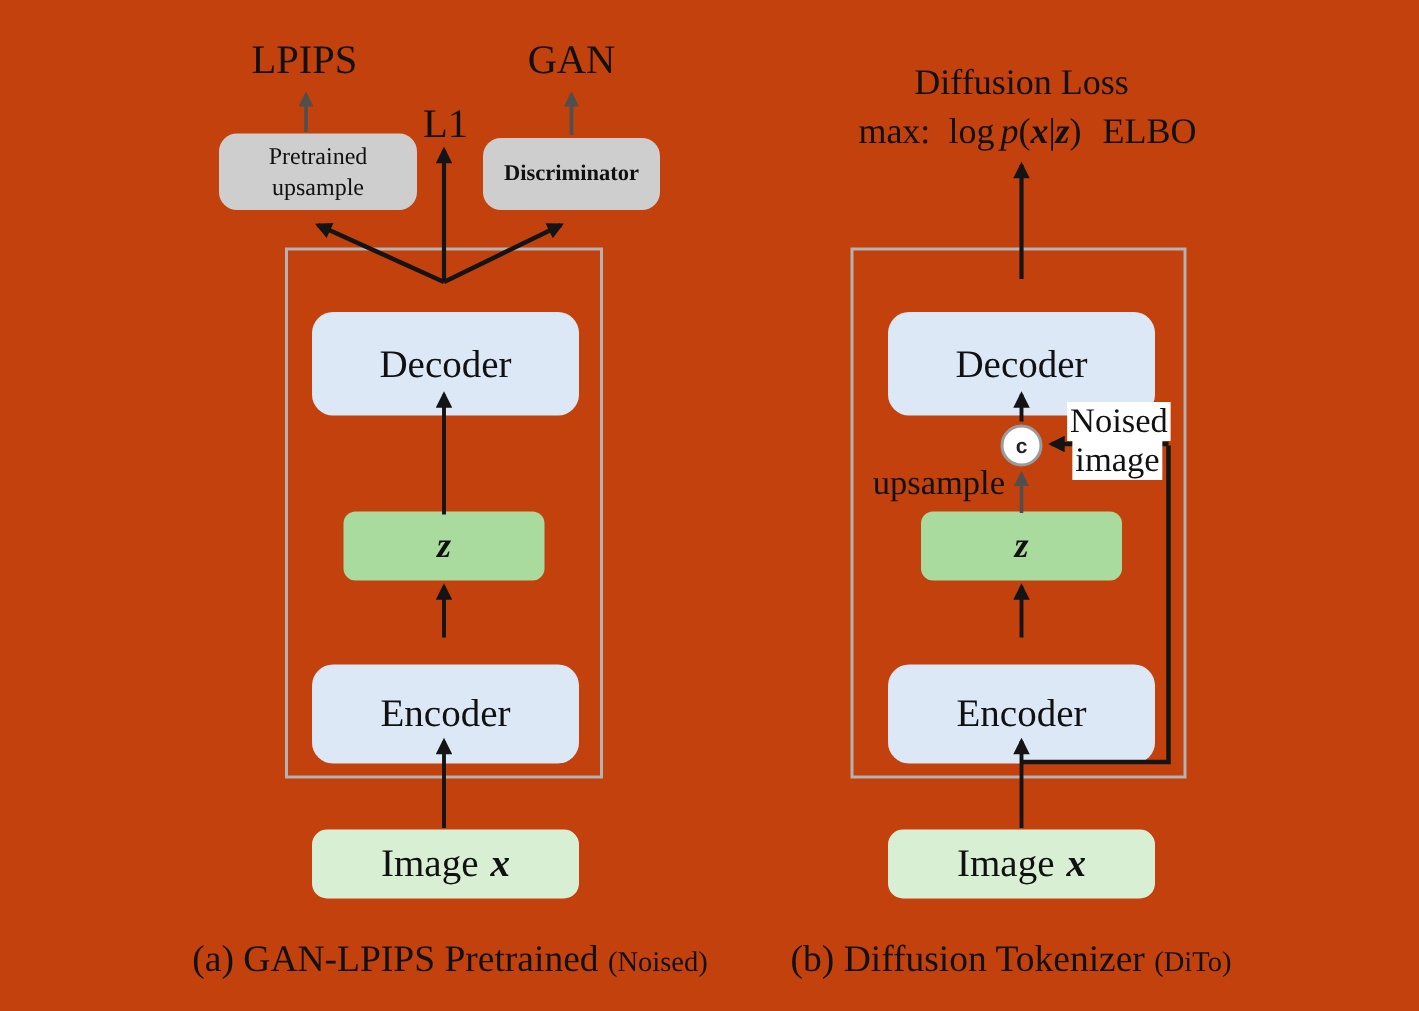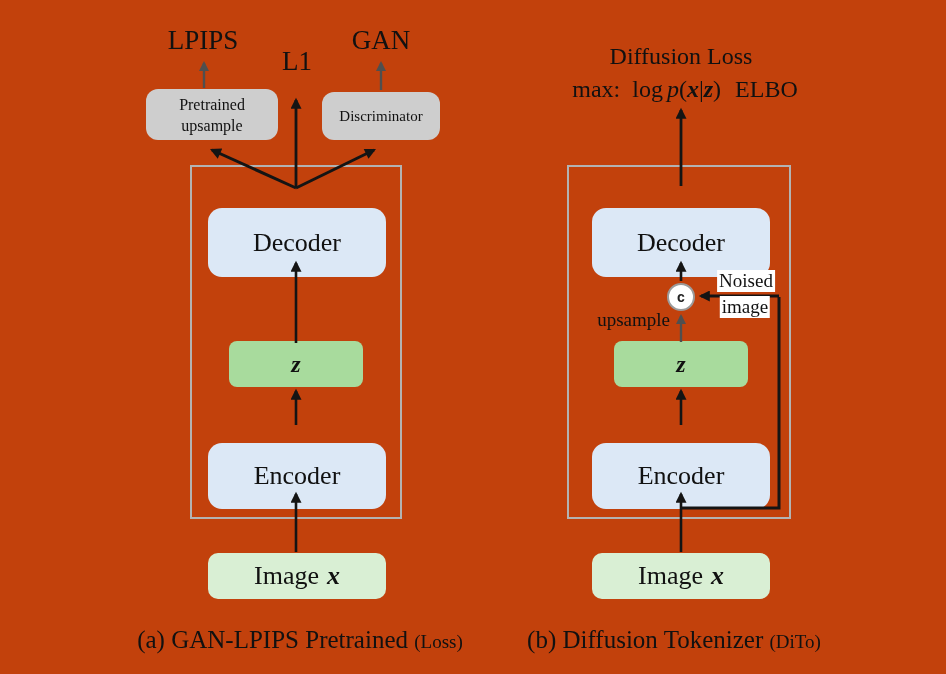--- a/index.html
+++ b/index.html
@@ -18,21 +18,21 @@
   .frame{position:absolute; border:2px solid var(--frame-border,#b3b3b3); background:transparent;}
   .node{
     position:absolute; display:flex; align-items:center; justify-content:center;
     text-align:center; white-space:nowrap;
   }
   .blue{background:var(--box-blue,#dce8f6); border-radius:14px; font-size:26px;margin-top:20px;}
   .green{background:var(--box-green,#a8db9d); border-radius:8px; font-size:24px; font-weight:bold; font-style:italic;}
   .palegreen{background:var(--box-pale-green,#d9efd4); border-radius:10px; font-size:26px;}
   .grayb{background:var(--box-gray,#cecece); border-radius:12px; font-size:16px; line-height:21px;}
   .loss-top{font-size:27px;}
-  .small-lbl{font-size:19px;}
+  .small-lbl{font-size:23px;}
   .caption{font-size:25px;}
   .caption .sub{font-size:19px;}
   .ital-bold{font-style:italic; font-weight:bold;}
   .ital{font-style:italic;}
   #concat-circle{
     position:absolute; width:28px; height:28px; border-radius:50%;
     border:2px solid var(--circle-border,#9b9b9b); background:#ffffff; box-sizing:border-box;
     display:flex; align-items:center; justify-content:center;
     font-family:"Liberation Sans","DejaVu Sans",sans-serif; font-size:14px; font-weight:bold; color:#222;
   }
@@ -43,30 +43,30 @@
   }
   svg.arrows{position:absolute; left:0; top:0; pointer-events:none; z-index:3;}
   .expr span{vertical-align:baseline;}
 </style>
 </head>
 <body>
 
 <div id="stage">
 
   <div class="center-lbl loss-top" style="left:203px; top:40px;">LPIPS</div>
-  <div class="center-lbl loss-top" style="left:297px; top:61px;">L1</div>
+  <div class="center-lbl loss-top" style="left:297px; top:83px;">L1</div>
   <div class="center-lbl loss-top" style="left:381px; top:40px;">GAN</div>
 
   <div class="node grayb" style="left:146px; top:89px; width:132px; height:51px;">
     <div>
       <div>Pretrained</div>
       <div>upsample</div>
     </div>
   </div>
-  <div class="node grayb" style="left:322px; top:92px; width:118px; height:48px; font-size:15px;">
+  <div class="node grayb" style="left:322px; top:92px; width:118px; height:48px; font-size:15px;font-weight:bold;">
     <span>Discriminator</span>
   </div>
 
   <div class="frame" style="left:190px; top:165px; width:212px; height:354px; box-sizing:border-box;"></div>
 
   <div class="node blue" style="left:208px; top:188px; width:178px; height:69px;">
     <span>Decoder</span>
   </div>
   <div class="node green" style="left:229px; top:341px; width:134px; height:46px;">
     <span>z</span>
@@ -74,21 +74,21 @@
   <div class="node blue" style="left:208px; top:423px; width:178px; height:66px;">
     <span>Encoder</span>
   </div>
   <div class="node palegreen" style="left:208px; top:553px; width:178px; height:46px;">
     <span>Image</span>
     <span class="ital-bold" style="margin-left:8px;">x</span>
   </div>
 
   <div class="center-lbl caption" style="left:300px; top:640px;">
     <span>(a) GAN-LPIPS Pretrained</span>
-    <span class="sub">(Loss)</span>
+    <span class="sub">(Noised)</span>
   </div>
 
   <div class="center-lbl" style="left:681px; top:56px; font-size:24px;">Diffusion Loss</div>
   <div class="center-lbl expr" style="left:685px; top:89px; font-size:24px;">
     <span>max:</span><span style="margin-left:12px;">log</span><span class="ital" style="margin-left:4px;">p</span><span>(</span><span class="ital-bold">x</span><span>|</span><span class="ital-bold">z</span><span>)</span><span style="margin-left:14px;">ELBO</span>
   </div>
 
   <div class="frame" style="left:567px; top:165px; width:224px; height:354px; box-sizing:border-box;"></div>
 
   <div class="node blue" style="left:592px; top:188px; width:178px; height:69px;">

